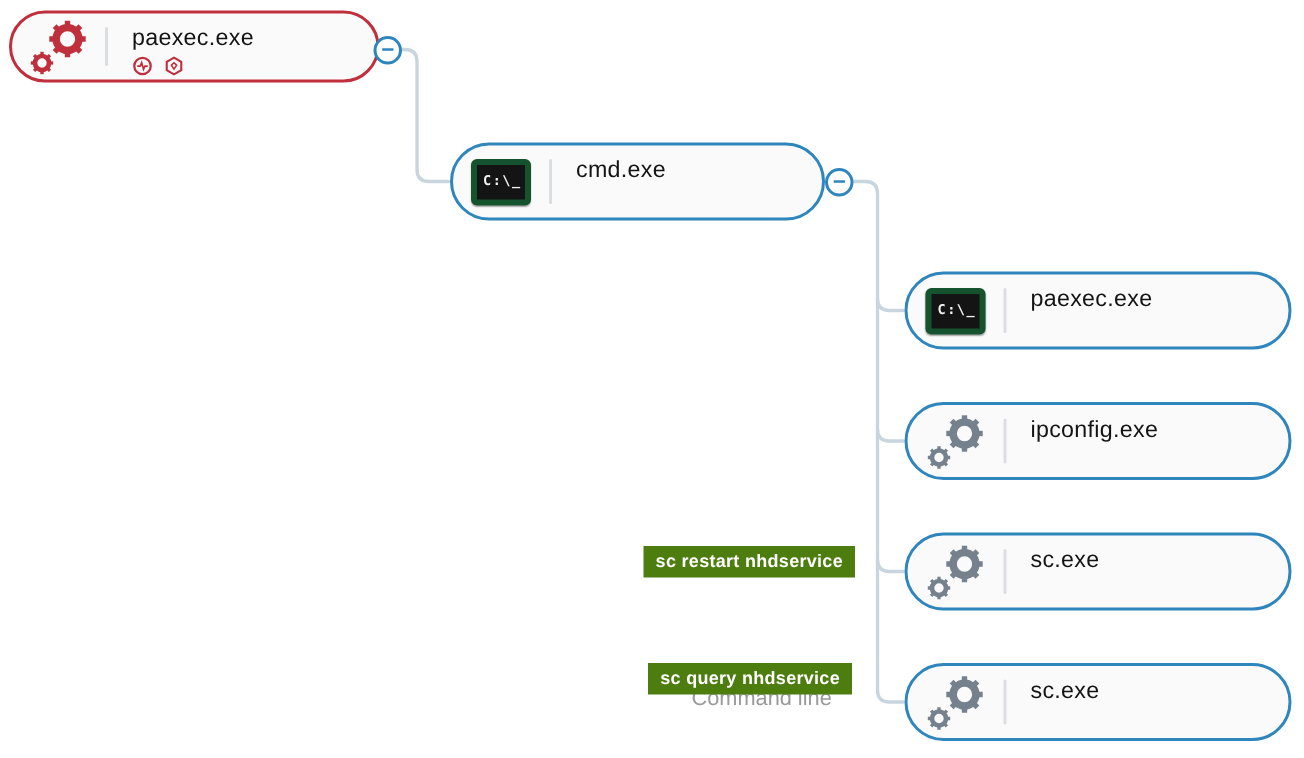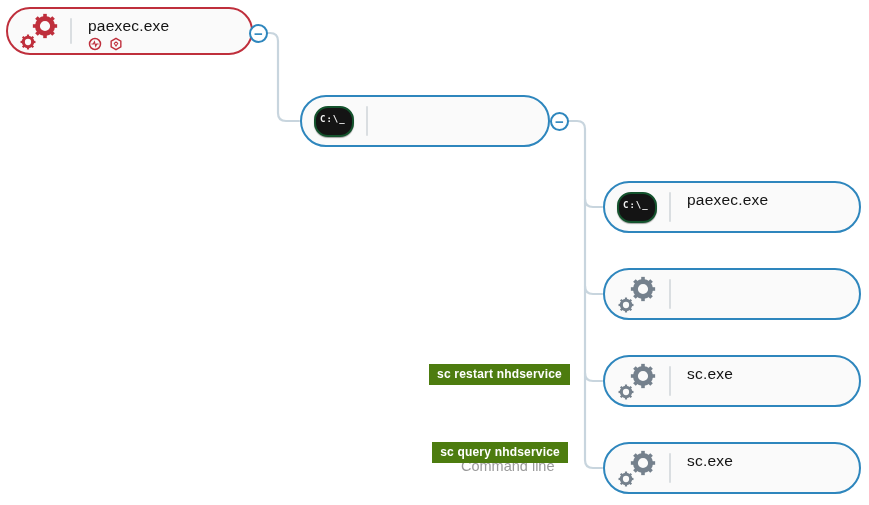--- a/index.html
+++ b/index.html
@@ -20,21 +20,21 @@
   .node-label { font-size:15.5px; color:#141414; letter-spacing:0.2px; }
 
   
   .gears { position:relative; width:40px; height:37px; color:#75818d; }
   .node.red .gears { color:#bf2f3c; }
   .gear-big   { position:absolute; right:1px; top:0; }
   .gear-small { position:absolute; left:1px; bottom:0; }
 
   
   .terminal { width:40px; height:31px; box-sizing:border-box; background:#141414;
-              border:2px solid #14532d; border-radius:14px; overflow:hidden;
+              border:4px solid #14532d; border-radius:4px; overflow:hidden;
               box-shadow:0 1px 1px rgba(0,0,0,0.35); }
   .terminal .bar { height:6px; background:linear-gradient(#626262,#2d2d2d); position:relative; }
   .terminal .bar::after { content:""; position:absolute; right:3px; top:2px; width:2px; height:2px;
                           background:#c94040; box-shadow:-4px 0 #c9a040, -8px 0 #777; }
   .terminal .prompt { font-family:"DejaVu Sans Mono", monospace; font-size:9px; font-weight:bold;
                       color:#f2f2f2; padding:3px 0 0 4px; letter-spacing:1px; white-space:nowrap; }
 
   
   .badges { display:flex; gap:7px; margin-top:2px; color:#bf2f3c; }
 
@@ -113,20 +113,23 @@
       </div>
     </div>
   </div>
   <button class="collapse" style="left:249px; top:24px;">−</button>
 
   <div class="node" style="left:300px; top:95px; width:250px; height:52px;">
     <div class="icon-cell">
       <span class="terminal"><span class="bar"></span><span class="prompt">C:\_</span></span>
     </div>
     <div class="vdiv"></div>
+    <div class="content">
+      <div class="node-label">cmd.exe</div>
+    </div>
   </div>
   <button class="collapse" style="left:550px; top:112px;">−</button>
 
   <div class="node" style="left:603px; top:181px; width:258px; height:52px;">
     <div class="icon-cell">
       <span class="terminal"><span class="bar"></span><span class="prompt">C:\_</span></span>
     </div>
     <div class="vdiv"></div>
     <div class="content">
       <div class="node-label">paexec.exe</div>
@@ -138,20 +141,23 @@
       <span class="gears">
         <svg class="gear-big" width="26" height="26">
             <use href="#gear"></use>
           </svg>
         <svg class="gear-small" width="16" height="16">
             <use href="#gear"></use>
           </svg>
       </span>
     </div>
     <div class="vdiv"></div>
+    <div class="content">
+      <div class="node-label">ipconfig.exe</div>
+    </div>
   </div>
 
   <div class="node" style="left:603px; top:355px; width:258px; height:52px;">
     <div class="icon-cell">
       <span class="gears">
         <svg class="gear-big" width="26" height="26">
             <use href="#gear"></use>
           </svg>
         <svg class="gear-small" width="16" height="16">
             <use href="#gear"></use>

